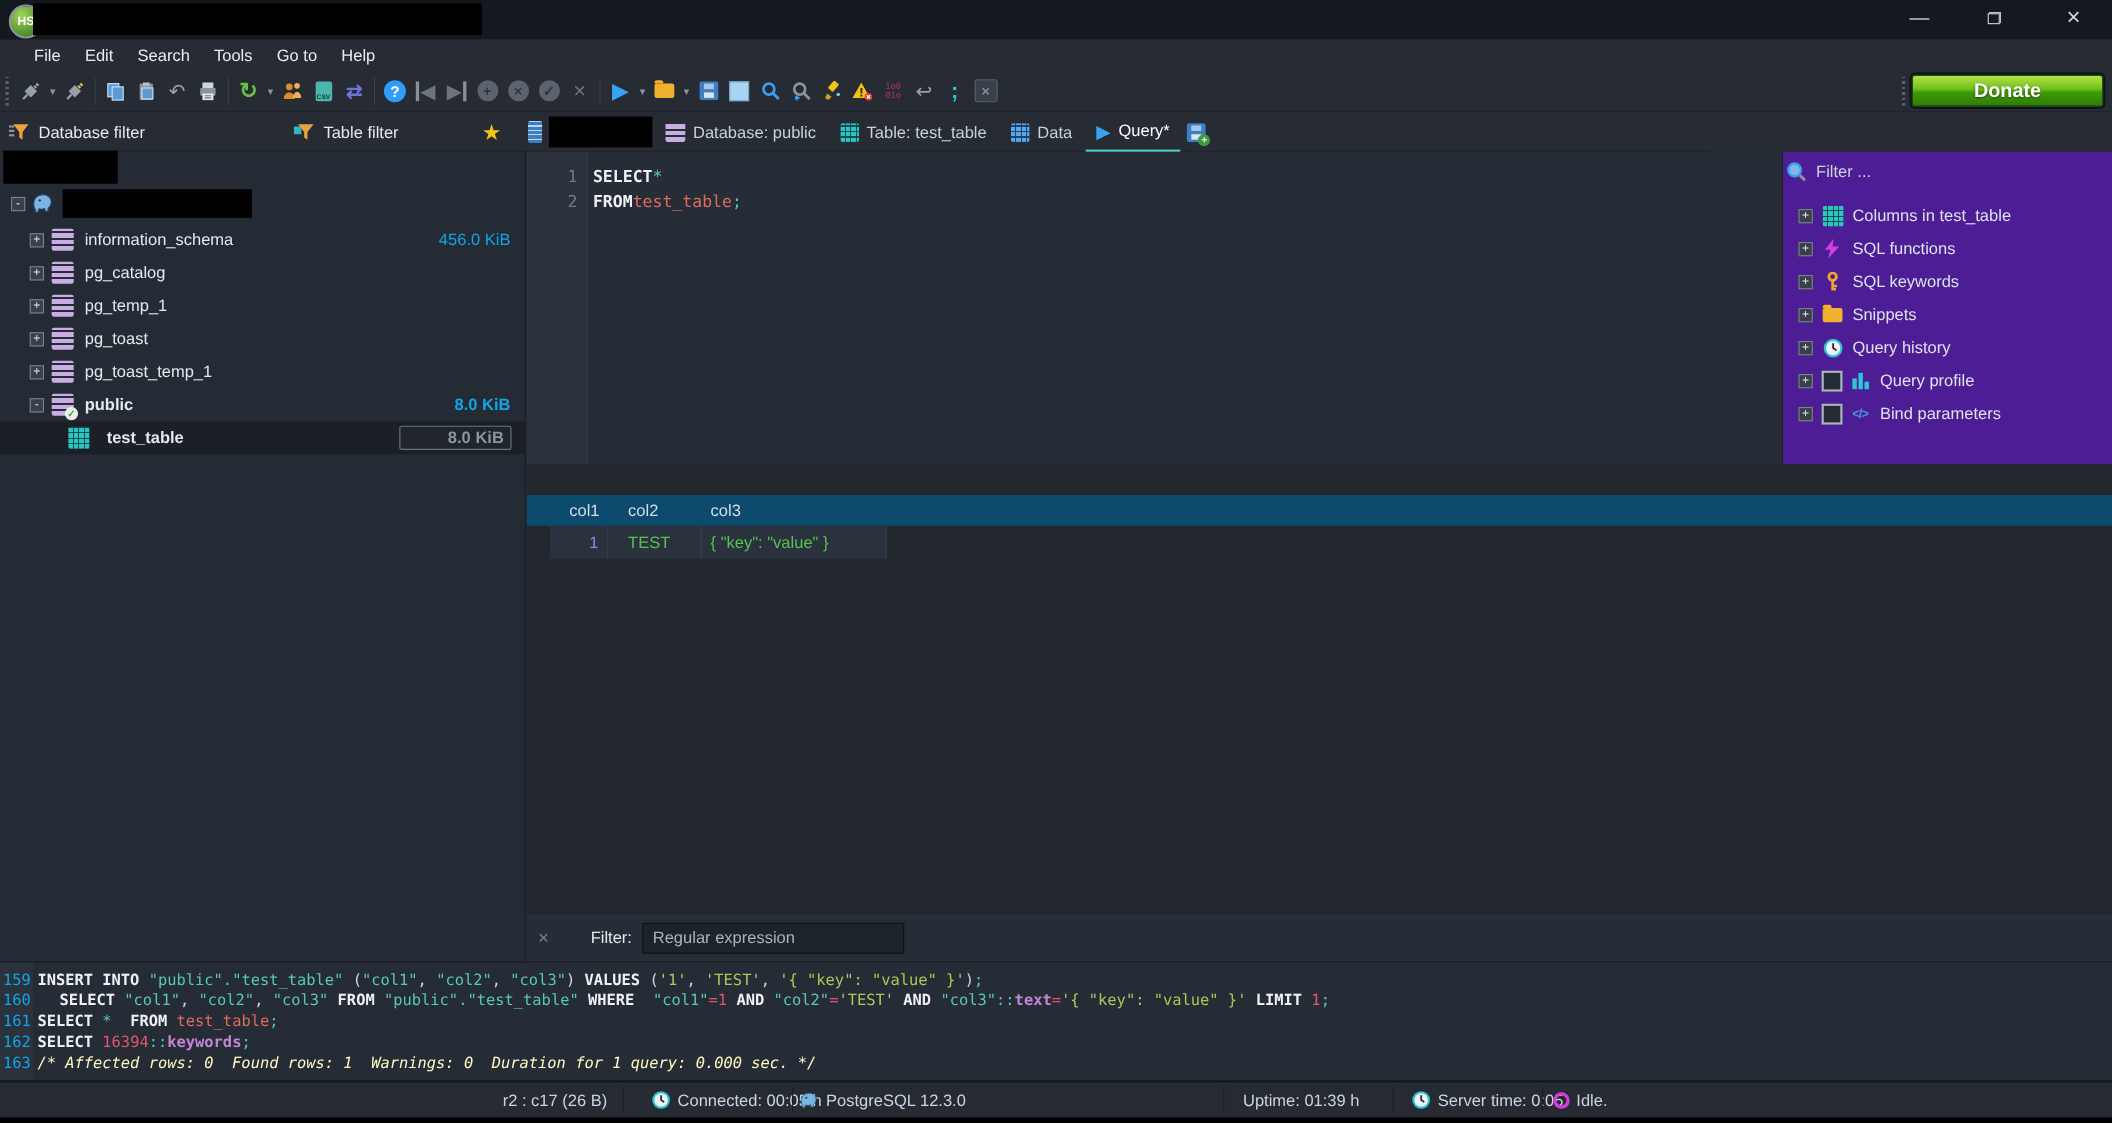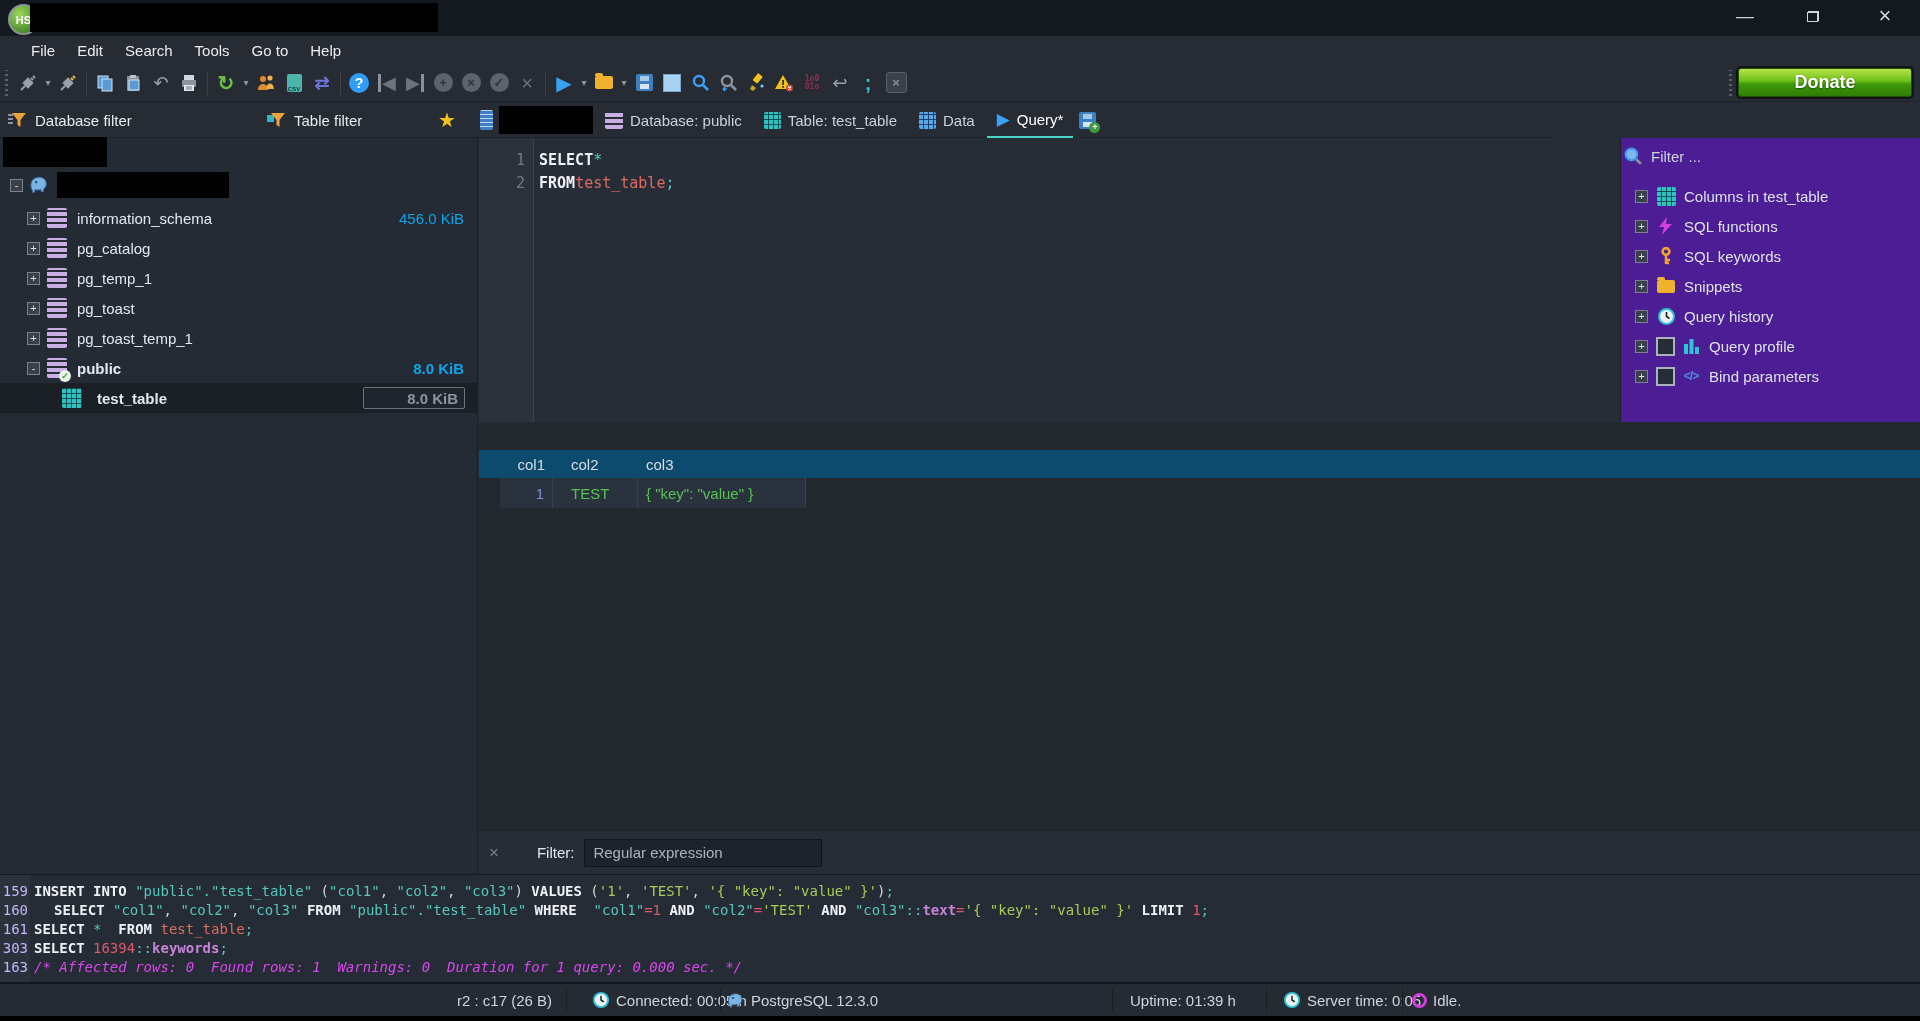--- a/index.html
+++ b/index.html
@@ -86,21 +86,21 @@
 
   
   .tk-kw{color:#eef2f6;font-weight:bold;}
   .tk-id{color:#56c7bc;}
   .tk-str{color:#a6cb57;}
   .tk-num{color:#e2566b;}
   .tk-op{color:#e2566b;}
   .tk-typ{color:#c584d8;font-weight:bold;}
   .tk-pu{color:#56c7bc;}
   .tk-pl{color:#ced6df;}
-  .tk-cm{color:#d946ef;font-style:italic;}
+  .tk-cm{color:#fef9c3;font-style:italic;}
   .tk-tbl{color:#e06a5d;}
 
   
   .helper{left:1620px;top:138px;width:300px;height:284px;background:#4c1d95;border-left:1px solid #1a1f26;box-sizing:border-box;}
   .helper-filter{position:absolute;left:2px;top:8px;display:flex;align-items:center;gap:6px;}
   .helper-filter input{background:transparent;border:none;outline:none;color:#dde3ea;font-size:15px;width:200px;font-family:"Liberation Sans",sans-serif;}
   .helper-filter input::placeholder{color:#cdd5dd;opacity:1;}
   .hitem{position:absolute;left:0;width:300px;height:28px;display:flex;align-items:center;color:#dde3ea;font-size:15px;}
   .hitem .expander{position:static;margin-left:14px;margin-right:8px;flex:0 0 auto;}
   .checkbox{width:15px;height:15px;border:2px solid #aab3bd;background:#262c35;margin-right:6px;flex:0 0 auto;}
@@ -126,21 +126,21 @@
   .gridfilter{left:479px;top:830px;width:1441px;height:44px;background:#272d36;border-top:1px solid #1e232b;display:flex;align-items:center;box-sizing:border-box;}
   .gf-x{color:#77808b;font-size:17px;margin-left:10px;}
   .gf-label{color:#e4e9ef;font-size:15px;margin-left:38px;}
   .gf-input{margin-left:10px;width:220px;height:26px;background:#1d232b;border:1px solid #11151a;color:#cdd5dd;font-size:15px;padding:0 8px;font-family:"Liberation Sans",sans-serif;}
   .gf-input::placeholder{color:#aab3bd;opacity:1;}
 
   
   .log{left:0;top:874px;width:1920px;height:108px;background:#262c35;border-top:1px solid #171b21;box-sizing:border-box;}
   .log .gutter{position:absolute;left:0;top:0;width:30px;height:100%;background:#2b323b;}
   .lline{position:absolute;left:0;height:19px;display:flex;align-items:center;font-family:"DejaVu Sans Mono",monospace;font-size:14px;white-space:pre;}
-  .lno{width:28px;text-align:right;color:#c4b5fd;margin-right:6px;flex:0 0 auto;}
+  .lno{width:28px;text-align:right;color:#0ea5e9;margin-right:6px;flex:0 0 auto;}
 
   
   .statusbar{left:0;top:982px;width:1920px;height:34px;background:#262b33;border-top:2px solid #14181e;color:#ccd4dd;font-size:15px;box-sizing:border-box;}
   .scell{position:absolute;top:0;height:32px;display:flex;align-items:center;gap:6px;}
   .ssep{position:absolute;top:4px;width:1px;height:24px;background:#1a1f26;}
   .idle-ring{width:15px;height:15px;border-radius:50%;border:3px solid #d23ddc;box-sizing:border-box;}
 </style>
 </head>
 <body>
 
@@ -547,21 +547,21 @@
     <div class="lline" style="top:6px;">
       <span class="lno">159</span><span><span class="tk-kw">INSERT INTO </span><span class="tk-id">"public"</span><span class="tk-pu">.</span><span class="tk-id">"test_table"</span><span class="tk-pl"> (</span><span class="tk-id">"col1"</span><span class="tk-pl">, </span><span class="tk-id">"col2"</span><span class="tk-pl">, </span><span class="tk-id">"col3"</span><span class="tk-pl">) </span><span class="tk-kw">VALUES</span><span class="tk-pl"> (</span><span class="tk-str">'1'</span><span class="tk-pl">, </span><span class="tk-str">'TEST'</span><span class="tk-pl">, </span><span class="tk-str">'{ "key": "value" }'</span><span class="tk-pl">)</span><span class="tk-pu">;</span></span>
     </div>
     <div class="lline" style="top:25px;gap:20px;">
       <span class="lno">160</span><span><span class="tk-kw">SELECT </span><span class="tk-id">"col1"</span><span class="tk-pl">, </span><span class="tk-id">"col2"</span><span class="tk-pl">, </span><span class="tk-id">"col3"</span><span class="tk-pl"> </span><span class="tk-kw">FROM</span><span class="tk-pl"> </span><span class="tk-id">"public"</span><span class="tk-pu">.</span><span class="tk-id">"test_table"</span><span class="tk-pl"> </span><span class="tk-kw">WHERE</span><span class="tk-pl">  </span><span class="tk-id">"col1"</span><span class="tk-op">=</span><span class="tk-num">1</span><span class="tk-pl"> </span><span class="tk-kw">AND</span><span class="tk-pl"> </span><span class="tk-id">"col2"</span><span class="tk-op">=</span><span class="tk-str">'TEST'</span><span class="tk-pl"> </span><span class="tk-kw">AND</span><span class="tk-pl"> </span><span class="tk-id">"col3"</span><span class="tk-pu">::</span><span class="tk-typ">text</span><span class="tk-op">=</span><span class="tk-str">'{ "key": "value" }'</span><span class="tk-pl"> </span><span class="tk-kw">LIMIT</span><span class="tk-pl"> </span><span class="tk-num">1</span><span class="tk-pu">;</span></span>
     </div>
     <div class="lline" style="top:44px;">
       <span class="lno">161</span><span><span class="tk-kw">SELECT</span><span class="tk-pl"> </span><span class="tk-pu">*</span><span class="tk-pl">  </span><span class="tk-kw">FROM</span><span class="tk-pl"> </span><span class="tk-tbl">test_table</span><span class="tk-pu">;</span></span>
     </div>
     <div class="lline" style="top:63px;">
-      <span class="lno">303</span><span><span class="tk-kw">SELECT </span><span class="tk-num">16394</span><span class="tk-pu">::</span><span class="tk-typ">keywords</span><span class="tk-pu">;</span></span>
+      <span class="lno">162</span><span><span class="tk-kw">SELECT </span><span class="tk-num">16394</span><span class="tk-pu">::</span><span class="tk-typ">keywords</span><span class="tk-pu">;</span></span>
     </div>
     <div class="lline" style="top:82px;">
       <span class="lno">163</span><span><span class="tk-cm">/* Affected rows: 0  Found rows: 1  Warnings: 0  Duration for 1 query: 0.000 sec. */</span></span>
     </div>
   </div>
 
   <div class="abs statusbar">
     <div class="scell" style="left:330px;width:222px;justify-content:flex-end;">
       <span>r2 : c17 (26 B)</span>
     </div>

